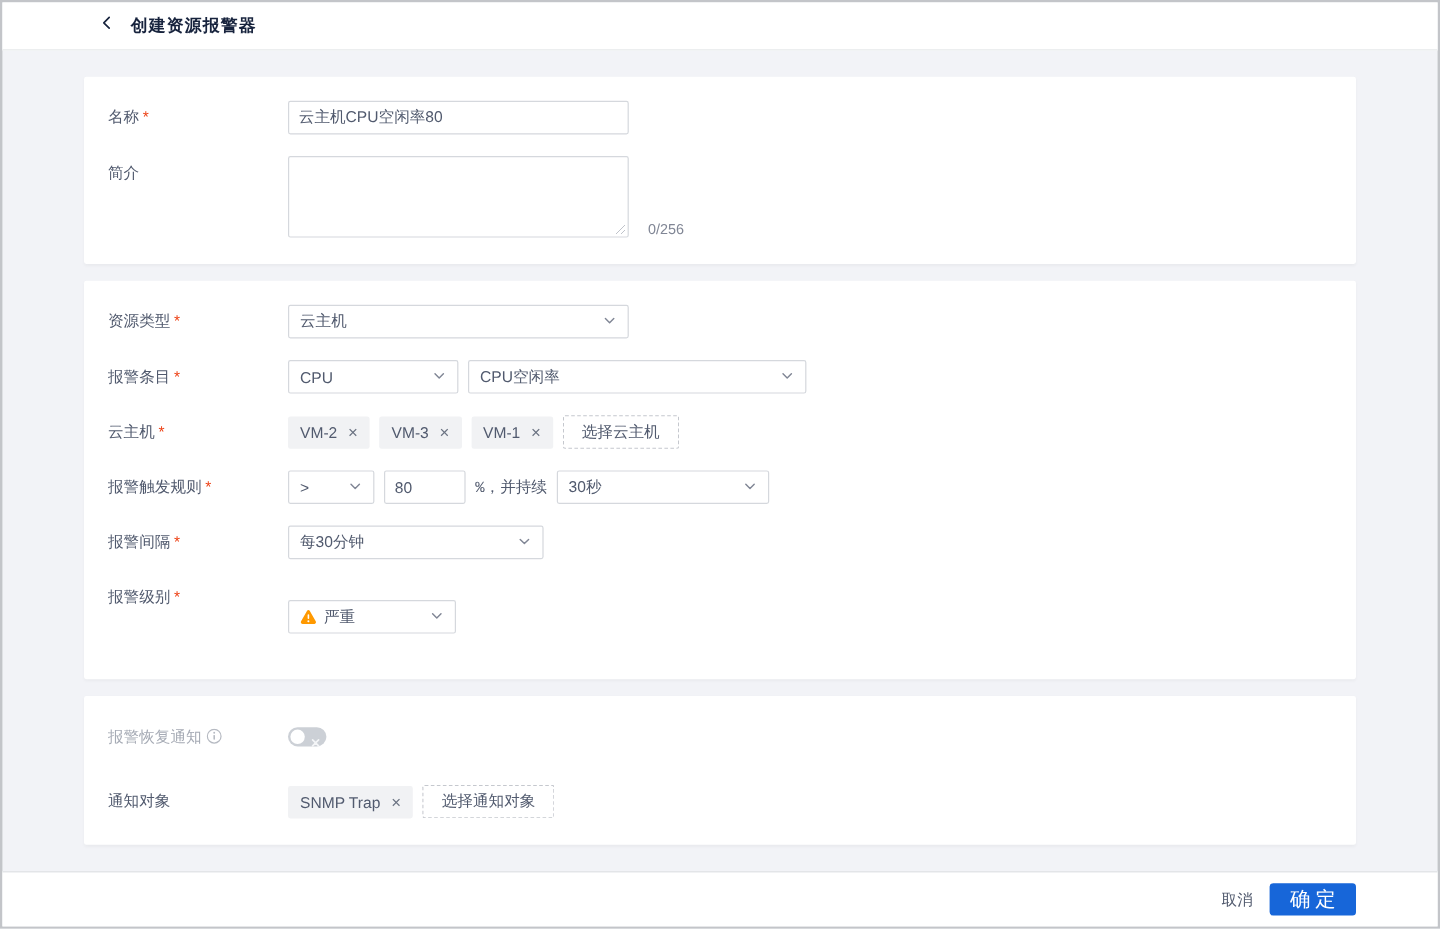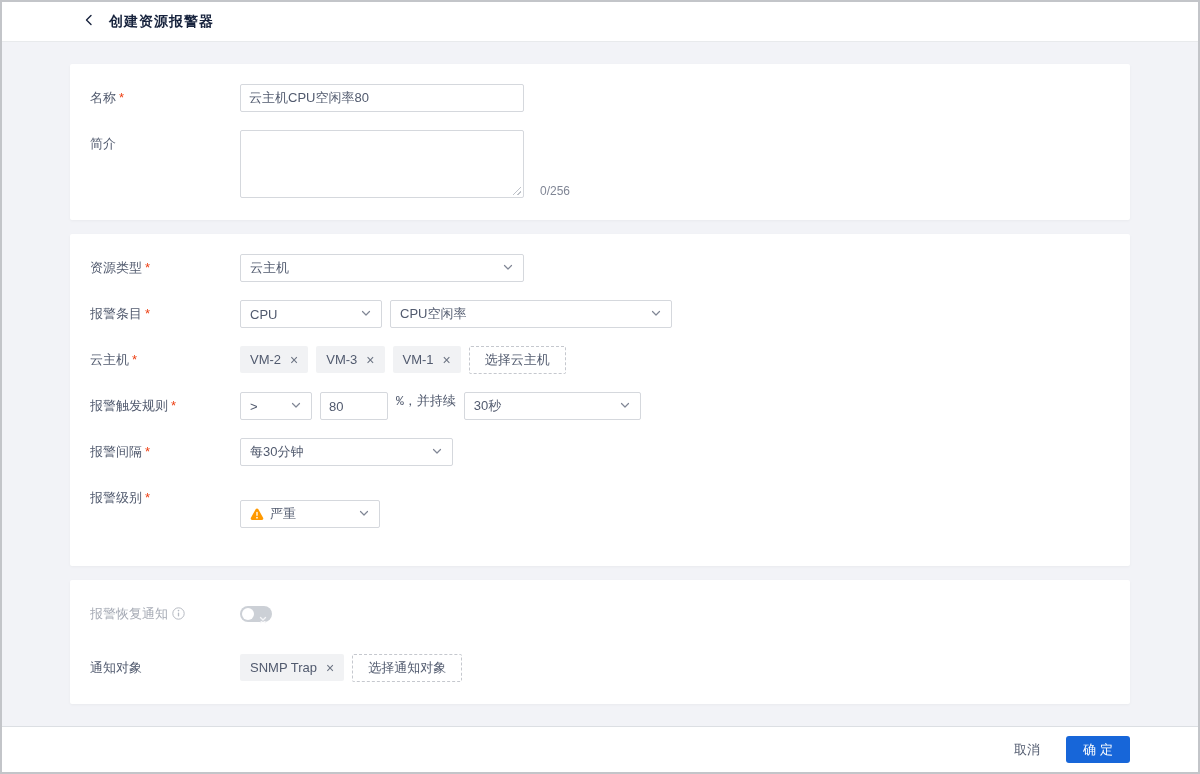--- a/index.html
+++ b/index.html
@@ -16,21 +16,21 @@
 
   
   .content { flex:1; padding:22px 68px 0; overflow:hidden; }
   .card { background:#fff; border-radius:2px; box-shadow:0 1px 3px rgba(0,0,0,0.04);
     padding:20px 20px 22px; margin-bottom:14px; }
   .row { display:flex; align-items:flex-start; margin-bottom:18px; }
   .row:last-child { margin-bottom:0; }
   .label { flex:none; width:150px; font-size:13px; color:#515a6e; line-height:28px; }
   .label.dim { color:#a6abb5; }
   .star { color:#ed4014; margin-left:3px; }
-  .control { display:flex; align-items:flex-start; gap:8px; }
+  .control { display:flex; align-items:center; gap:8px; }
 
   .tb-input { height:28px; border:1px solid #d5d8dd; border-radius:2px; background:#fff;
     padding:0 8px; font-size:13px; color:#515a6e; outline:none;
     font-family:"Liberation Sans","DejaVu Sans",sans-serif; }
   .w-name { width:284px; }
   .textarea-wrap { position:relative; width:284px; }
   .tb-textarea { width:284px; height:68px; border:1px solid #d5d8dd; border-radius:2px;
     background:#fff; resize:none; outline:none; padding:5px 8px; font-size:13px;
     color:#515a6e; display:block; font-family:"Liberation Sans","DejaVu Sans",sans-serif; }
   .resize-handle { position:absolute; right:3px; bottom:3px; width:9px; height:9px;
@@ -63,26 +63,26 @@
 
   .toggle { position:relative; width:32px; height:16px; border-radius:8px;
     background:#ccd0d6; cursor:pointer; margin-top:6px; }
   .toggle .knob { position:absolute; left:2px; top:2px; width:12px; height:12px;
     border-radius:50%; background:#fff; }
   .toggle .off-mark { position:absolute; right:5px; top:4px; }
   .info-icon { display:inline-block; vertical-align:-2px; margin-left:4px; }
 
   
   .footer { flex:none; height:46px; background:#fff; border-top:1px solid #dcdfe3;
-    display:flex; align-items:center; justify-content:flex-end; gap:26px;
+    display:flex; align-items:center; justify-content:flex-end; gap:14px;
     padding:0 68px; }
   .btn-text { font-size:13px; color:#515a6e; cursor:pointer; background:none; border:none;
     font-family:"Liberation Sans","DejaVu Sans",sans-serif; }
   .btn-primary { height:27px; padding:0 13px; background:#1766d9; color:#fff;
-    font-size:13px; border:none; border-radius:3px; cursor:pointer; letter-spacing:4px;
+    font-size:17px; border:none; border-radius:3px; cursor:pointer; letter-spacing:4px;
     text-indent:4px; display:flex; align-items:center;
     font-family:"Liberation Sans","DejaVu Sans",sans-serif; }
 </style>
 </head>
 <body>
 
 <div class="page">
 
   <div class="header">
     <span class="back-btn">

